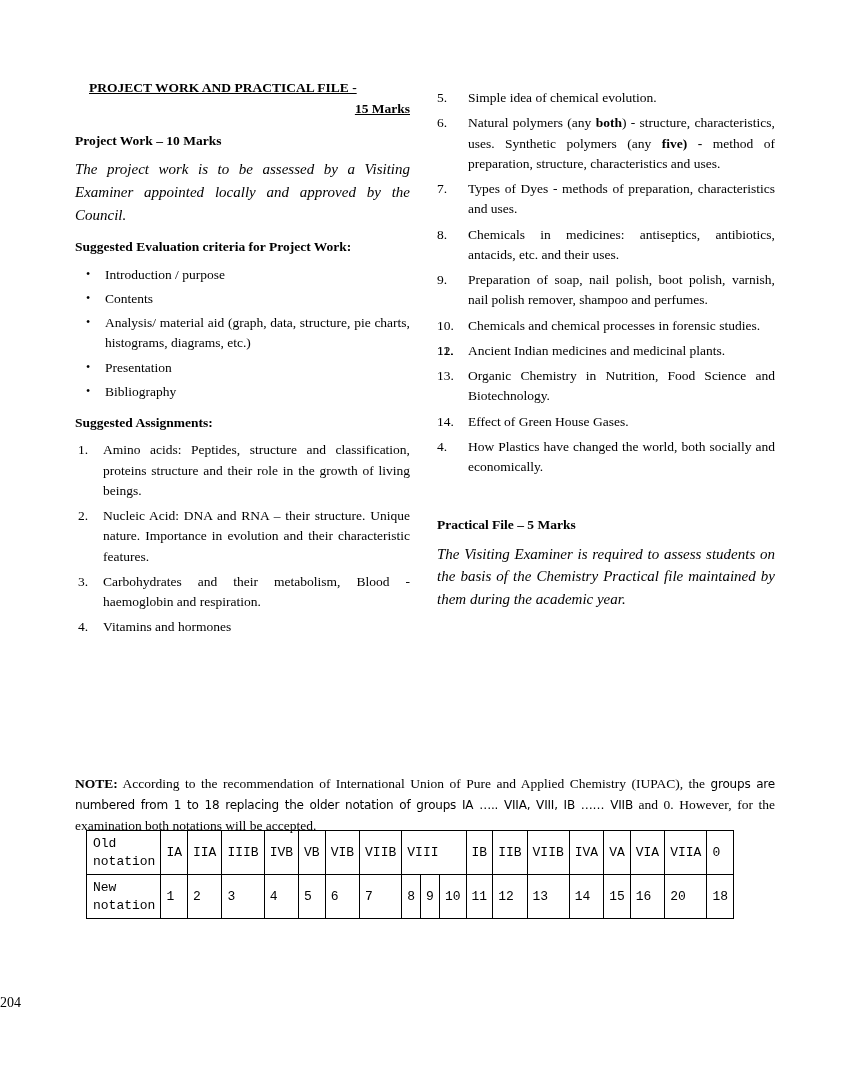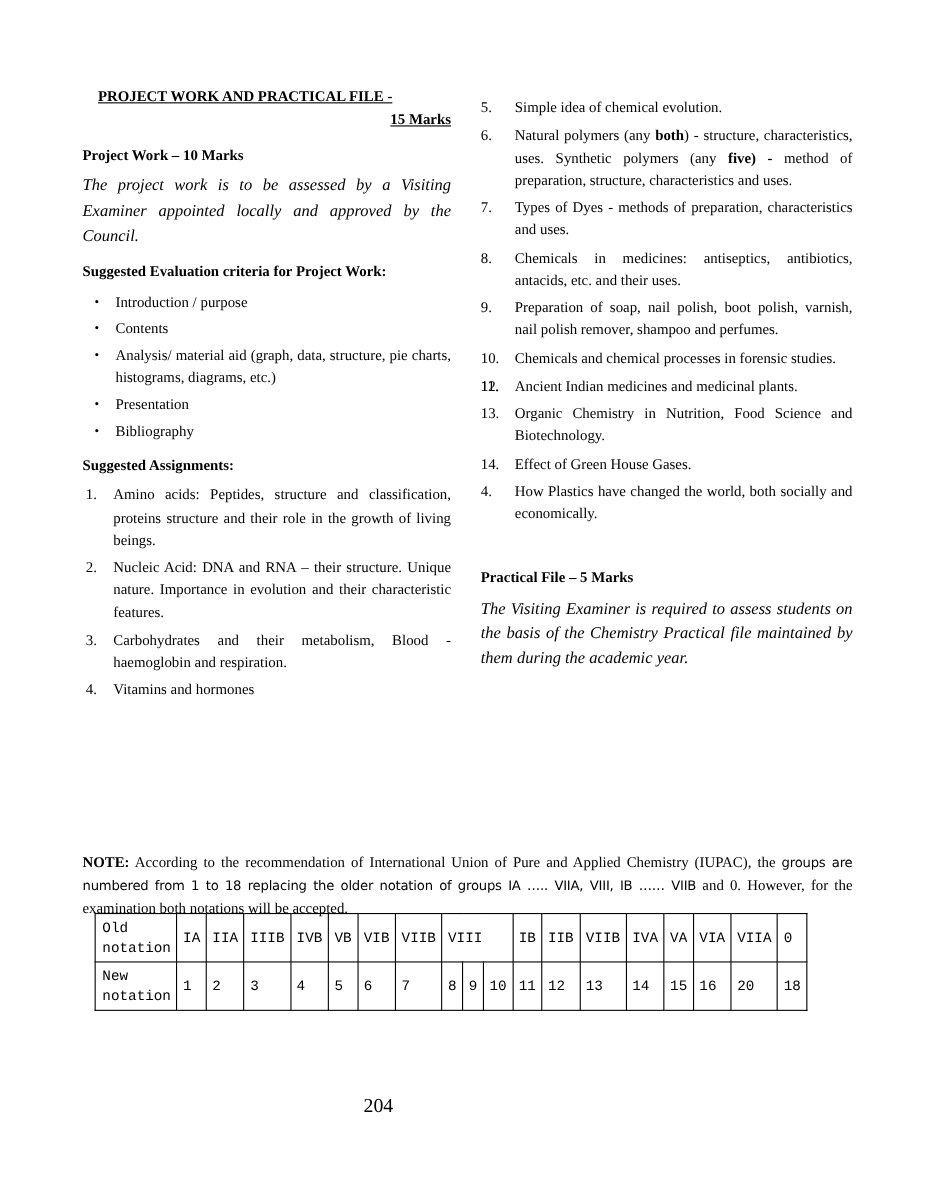--- a/index.html
+++ b/index.html
@@ -142,22 +142,21 @@
   table.nt td.rowhead {
     text-align: left;
     width: 55px;
     padding-left: 6px;
   }
   .pagenum {
     position: absolute;
     left: 0;
     top: 995px;
     width: 688px;
-    text-align: center;
-    font-size: 18px;
+    font-size: 14px;
   }
 </style>
 </head>
 <body>
 
 <div class="page">
 
   <div class="columns">
 
     <div class="col-left">

